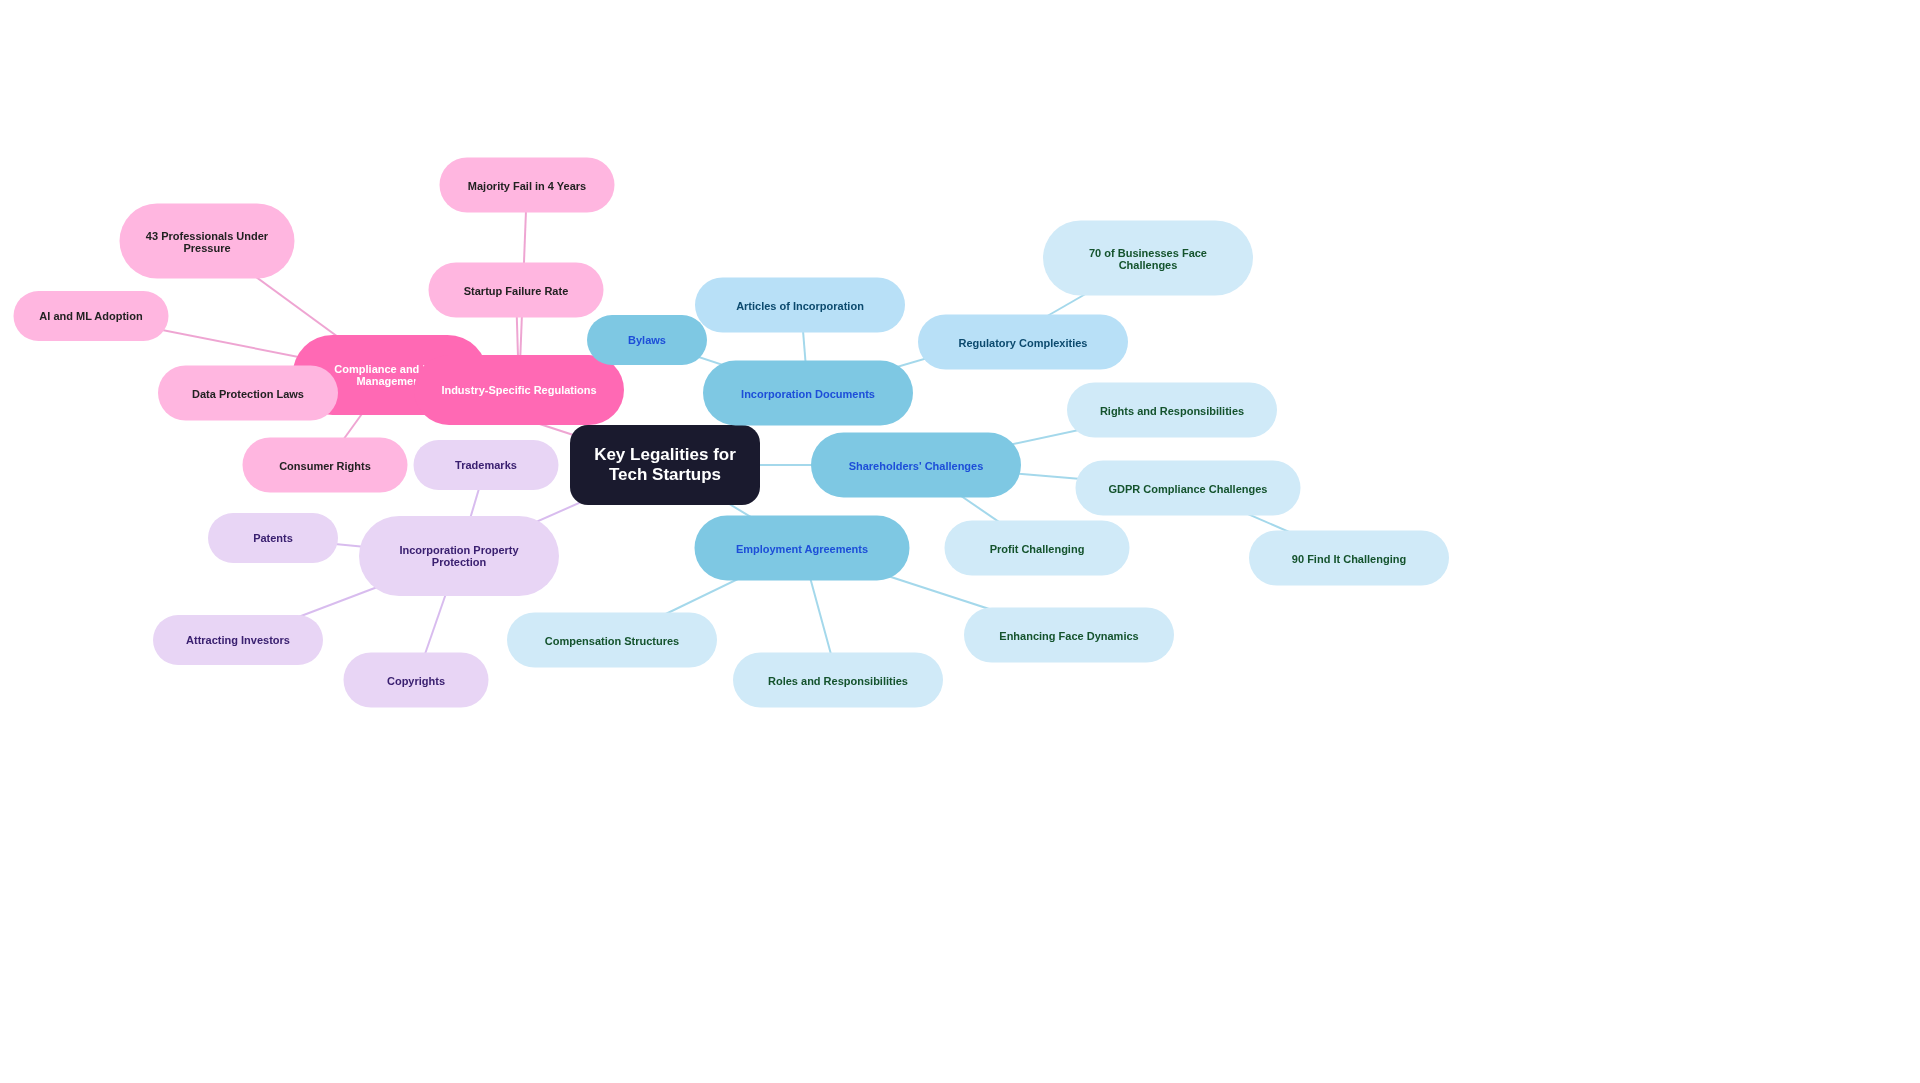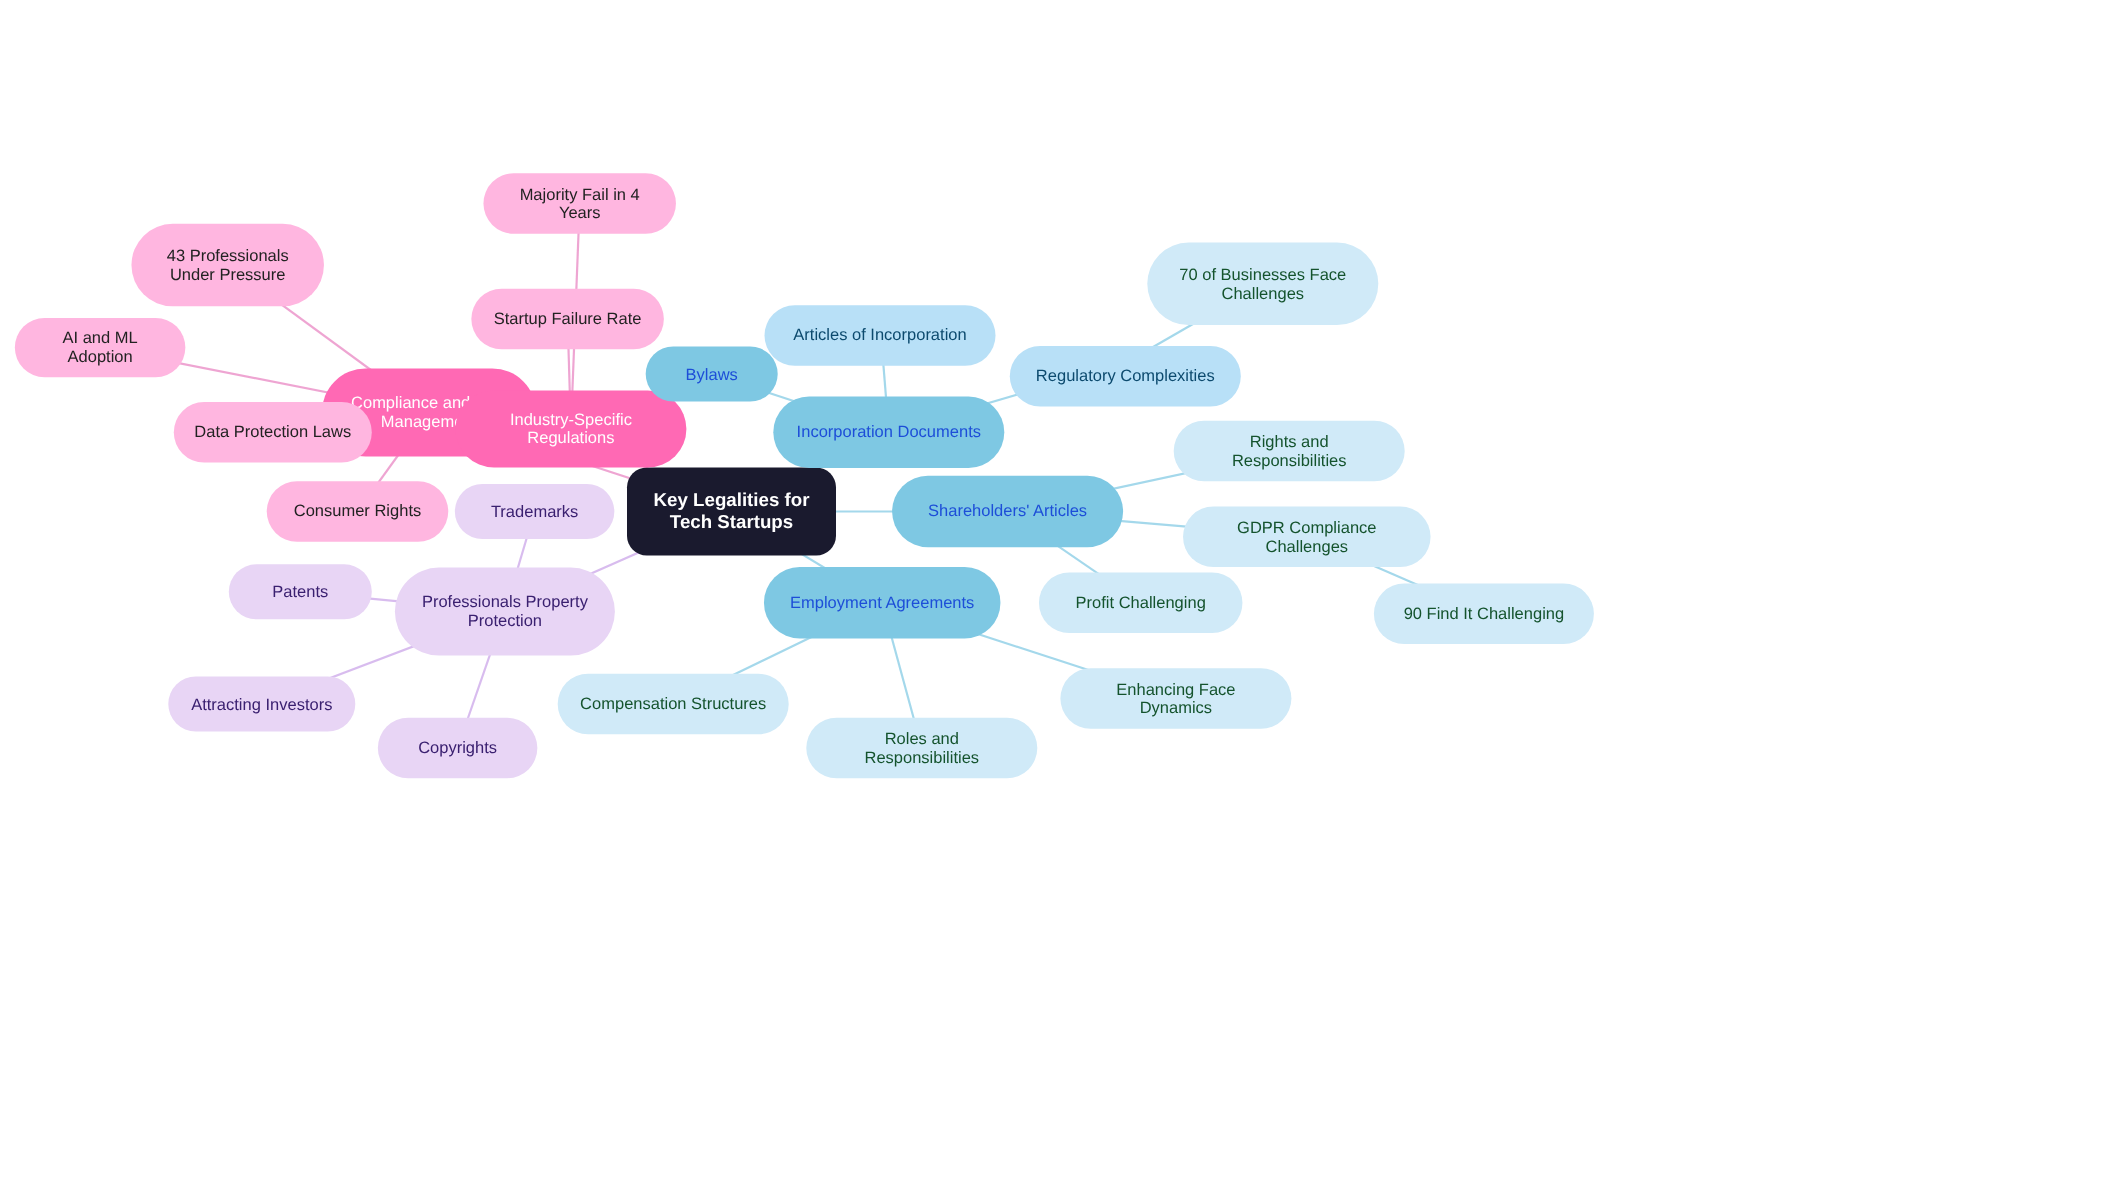--- a/index.html
+++ b/index.html
@@ -23,22 +23,22 @@
       height: 1083px;
       pointer-events: none;
     }
     .node {
       position: absolute;
       display: flex;
       align-items: center;
       justify-content: center;
       text-align: center;
       border-radius: 40px;
-      font-size: 15px;
-      font-weight: 400;
+      font-size: 11px;
+      font-weight: 700;
       cursor: pointer;
       padding: 10px 18px;
       transform: translate(-50%, -50%);
     }
     .node-center {
       background: #1a1a2e;
       color: #ffffff;
       font-size: 17px;
       font-weight: 700;
       border-radius: 18px;
@@ -132,21 +132,21 @@
       <div class="node node-pink-light" style="left: 527px; top: 185px; width: 175px; min-height: 55px;">
         <span>Majority Fail in 4 Years</span>
       </div>
       <div class="node node-pink-light" style="left: 248px; top: 393px; width: 180px; min-height: 55px;">
         <span>Data Protection Laws</span>
       </div>
       <div class="node node-pink-light" style="left: 325px; top: 465px; width: 165px; min-height: 55px;">
         <span>Consumer Rights</span>
       </div>
       <div class="node node-lavender" style="left: 459px; top: 556px; width: 200px; min-height: 80px;">
-        <span>Professionals Property Protection</span>
+        <span>Incorporation Property Protection</span>
       </div>
       <div class="node node-lavender" style="left: 486px; top: 465px; width: 145px; min-height: 50px;">
         <span>Trademarks</span>
       </div>
       <div class="node node-lavender" style="left: 273px; top: 538px; width: 130px; min-height: 50px;">
         <span>Patents</span>
       </div>
       <div class="node node-lavender" style="left: 238px; top: 640px; width: 170px; min-height: 50px;">
         <span>Attracting Investors</span>
       </div>
@@ -156,21 +156,21 @@
       <div class="node node-blue" style="left: 808px; top: 393px; width: 210px; min-height: 65px;">
         <span>Incorporation Documents</span>
       </div>
       <div class="node node-blue" style="left: 647px; top: 340px; width: 120px; min-height: 50px;">
         <span>Bylaws</span>
       </div>
       <div class="node node-blue-light" style="left: 800px; top: 293px; width: 210px; min-height: 55px;">
         <span>Articles of Incorporation</span>
       </div>
       <div class="node node-blue" style="left: 916px; top: 465px; width: 210px; min-height: 65px;">
-        <span>Shareholders' Articles</span>
+        <span>Shareholders' Challenges</span>
       </div>
       <div class="node node-blue" style="left: 802px; top: 548px; width: 215px; min-height: 65px;">
         <span>Employment Agreements</span>
       </div>
       <div class="node node-blue-pale" style="left: 612px; top: 640px; width: 210px; min-height: 55px;">
         <span>Compensation Structures</span>
       </div>
       <div class="node node-blue-pale" style="left: 838px; top: 680px; width: 210px; min-height: 55px;">
         <span>Roles and Responsibilities</span>
       </div>

